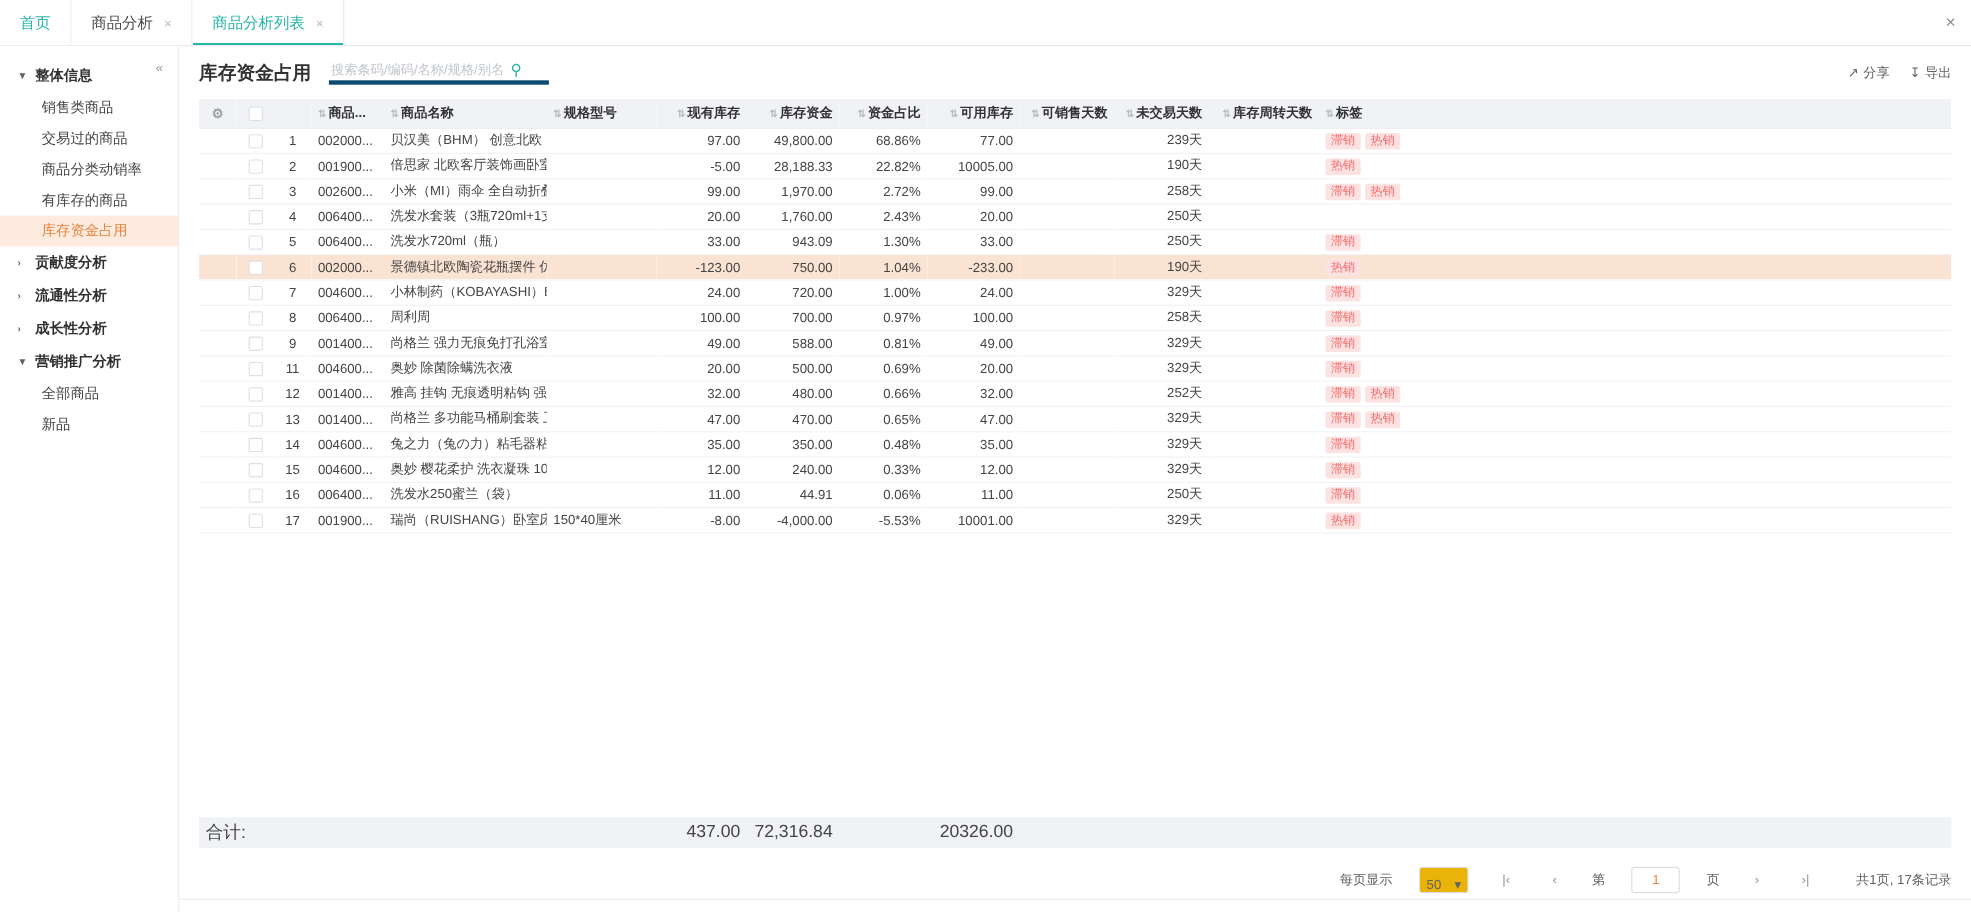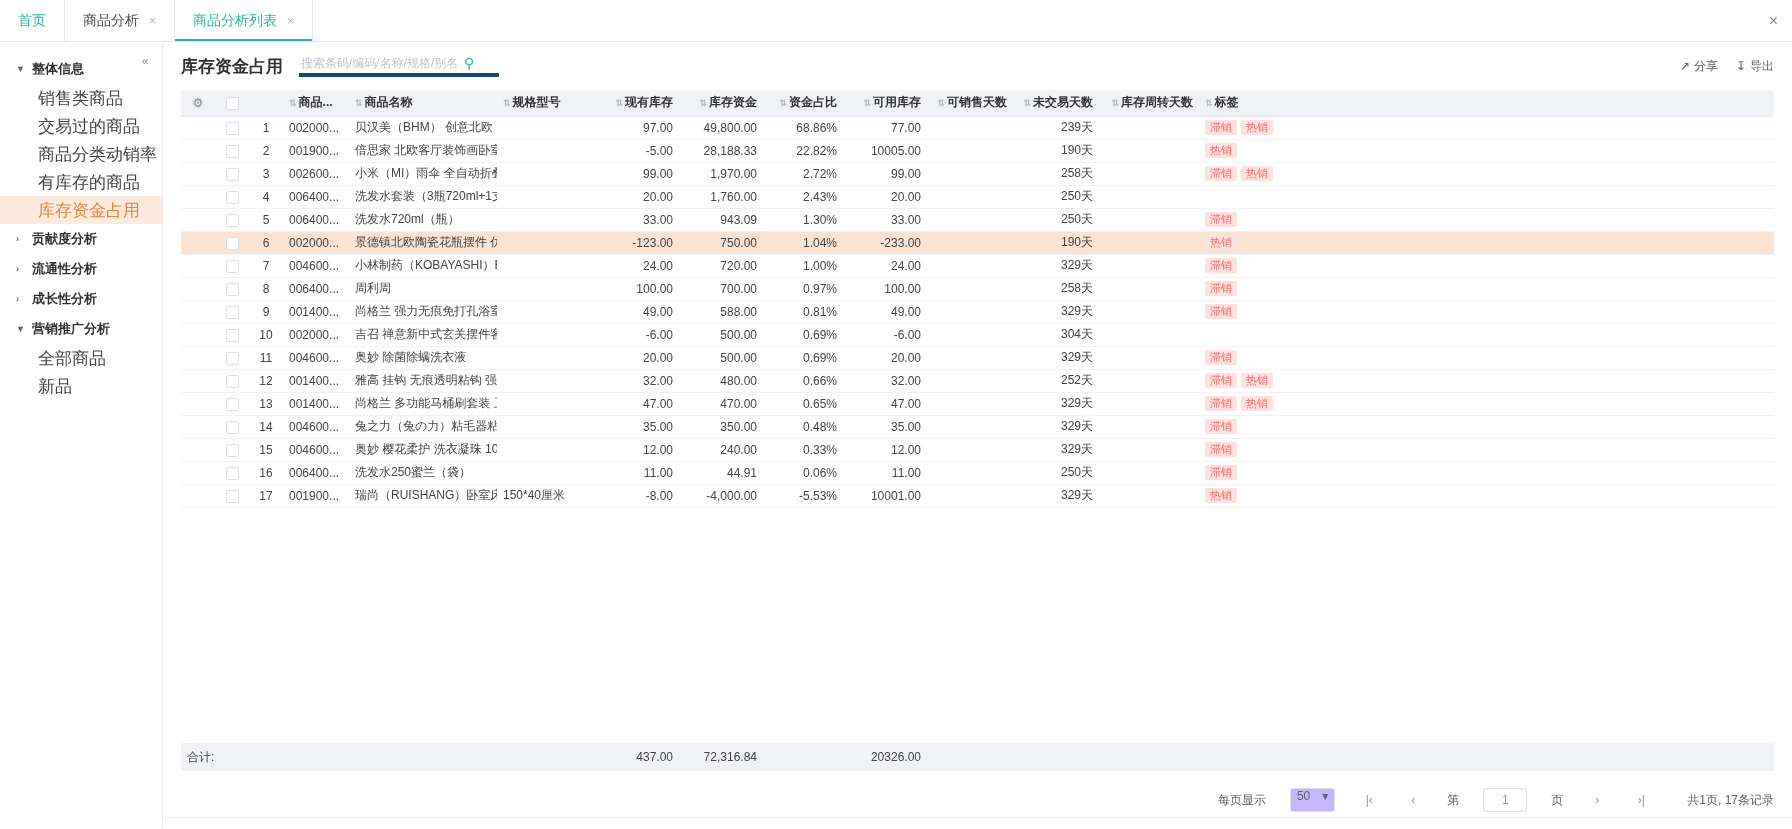--- a/index.html
+++ b/index.html
@@ -77,21 +77,21 @@
     margin-right: 6px;
     color: #606266;
     display: inline-block;
     width: 10px;
   }
   .side-item {
     height: 28px;
     display: flex;
     align-items: center;
     padding-left: 38px;
-    font-size: 17px;
+    font-size: 13px;
     color: #444;
     cursor: pointer;
   }
   .side-item.active {
     background: #fdebe0;
     color: #e8833a;
   }
   .collapse-btn {
     position: absolute;
     right: 8px;
@@ -203,21 +203,21 @@
   }
   .tag-slow { background: #fde2e2; color: #f56c6c; }
   .tag-hot  { background: #fde2e2; color: #f56c6c; }
   .gear { color: #9aa0a6; font-size: 12px; }
   
   .totalrow {
     background: #f0f2f5;
     display: flex;
     align-items: center;
     height: 28px;
-    font-size: 12px;
+    font-size: 16px;
     color: #444;
     margin-top: auto;
   }
   .totalrow .cell { padding: 0 6px; overflow: hidden; white-space: nowrap; }
   .totalrow .r { text-align: right; }
   
   .pager {
     display: flex;
     align-items: center;
     justify-content: flex-end;
@@ -225,24 +225,24 @@
     padding: 12px 18px 0 18px;
     font-size: 12px;
     color: #606266;
     height: 46px;
   }
   .sel {
     border: 1px solid #dcdfe6;
     border-radius: 3px;
     height: 24px;
     display: flex;
-    align-items: flex-start;
+    align-items: flex-end;
     padding: 0 6px;
     gap: 12px;
-    background: #c4b5fd;
+    background: #eab308;
     cursor: pointer;
   }
   .pg-btn {
     width: 20px; height: 22px;
     display: flex; align-items: center; justify-content: center;
     color: #909399;
     cursor: pointer;
   }
   .pg-input {
     width: 44px; height: 24px;
@@ -522,36 +522,20 @@
               <td class="r">0.81%</td>
               <td class="r">49.00</td>
               <td class="r"></td>
               <td class="r">329天</td>
               <td class="r"></td>
               <td><span class="tag tag-slow">滞销</span></td>
             </tr>
             <tr>
               <td class="c"></td>
               <td class="c"><span class="cb"></span></td>
-              <td class="c">10</td>
-              <td>002000...</td>
-              <td>吉召 禅意新中式玄关摆件客</td>
-              <td></td>
-              <td class="r">-6.00</td>
-              <td class="r">500.00</td>
-              <td class="r">0.69%</td>
-              <td class="r">-6.00</td>
-              <td class="r"></td>
-              <td class="r">304天</td>
-              <td class="r"></td>
-              <td></td>
-            </tr>
-            <tr>
-              <td class="c"></td>
-              <td class="c"><span class="cb"></span></td>
               <td class="c">11</td>
               <td>004600...</td>
               <td>奥妙 除菌除螨洗衣液</td>
               <td></td>
               <td class="r">20.00</td>
               <td class="r">500.00</td>
               <td class="r">0.69%</td>
               <td class="r">20.00</td>
               <td class="r"></td>
               <td class="r">329天</td>

